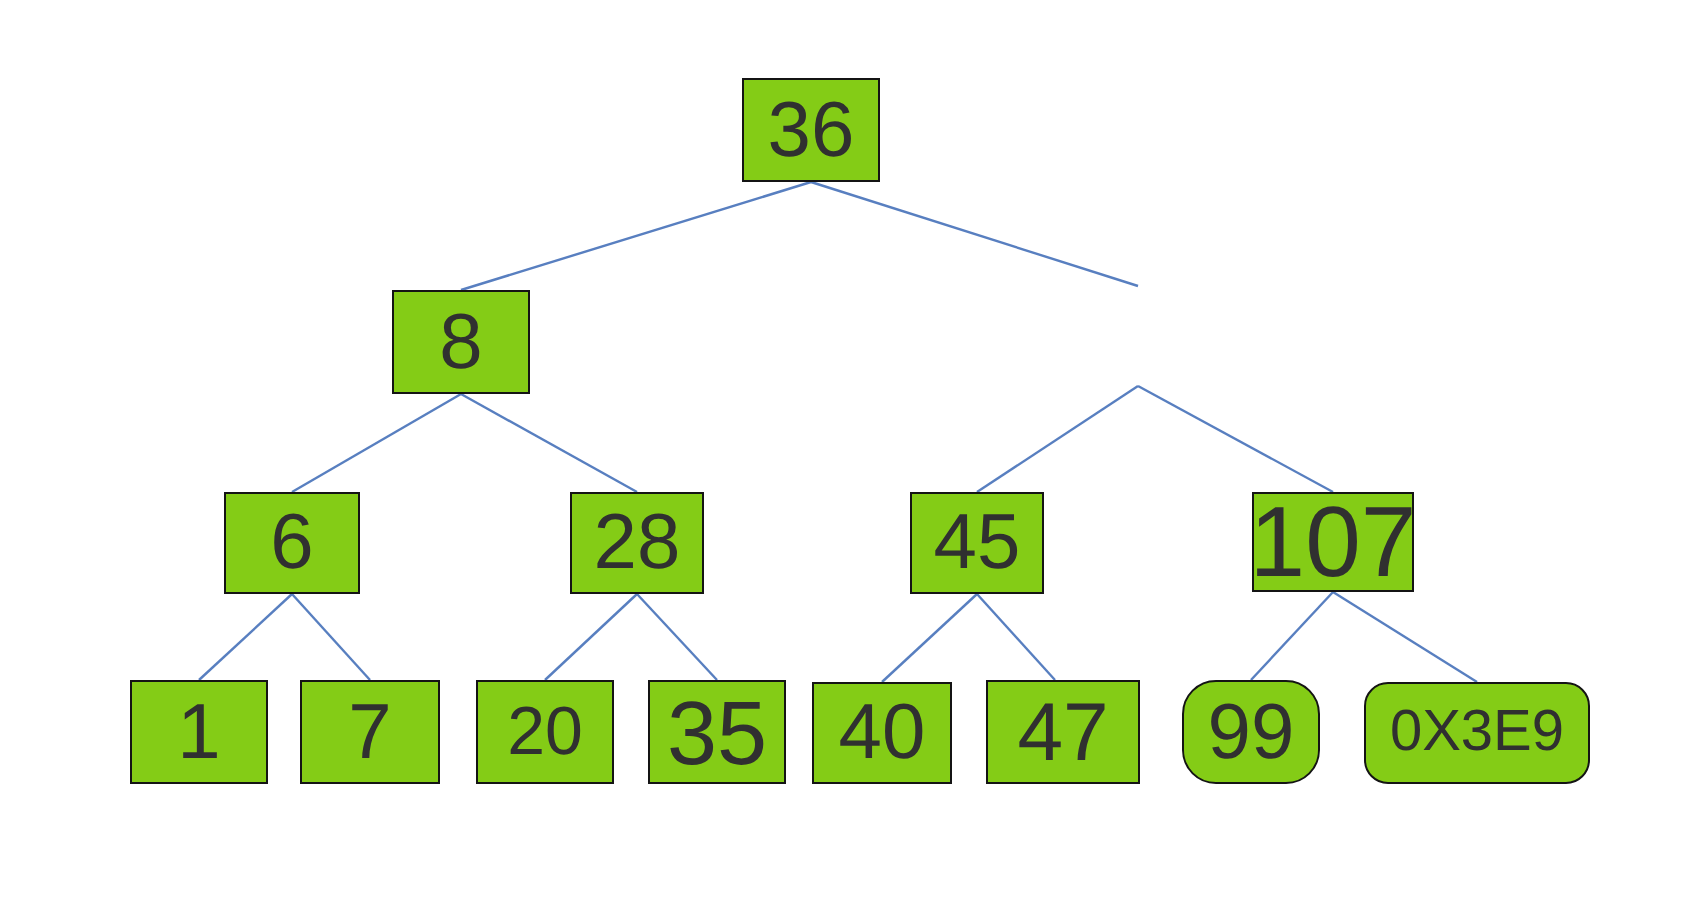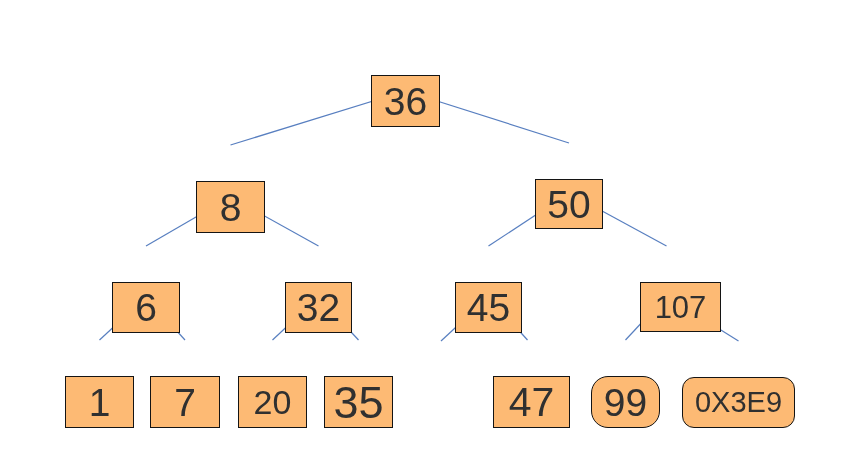--- a/index.html
+++ b/index.html
@@ -22,27 +22,26 @@
     width: 841px;
     height: 452px;
     display: block;
   }
   .node {
     position: absolute;
     display: flex;
     align-items: center;
     justify-content: center;
     box-sizing: border-box;
-    background: #fdba74;
+    background: #84cc16;
     border: 1.5px solid #141414;
     color: #303030;
     font-weight: 300;
     line-height: 1;
     user-select: none;
-    margin-top: 36px;
   }
 </style>
 </head>
 <body>
 
 <div id="canvas">
   <svg id="edges" xmlns="http://www.w3.org/2000/svg">
       <line x1="405.5" y1="91" x2="230.5" y2="145" stroke="#587fc0" stroke-width="1.2"></line>
       <line x1="405.5" y1="91" x2="569" y2="143" stroke="#587fc0" stroke-width="1.2"></line>
       <line x1="230.5" y1="197" x2="146" y2="246" stroke="#587fc0" stroke-width="1.2"></line>
@@ -54,25 +53,25 @@
       <line x1="318.5" y1="297" x2="272.5" y2="340" stroke="#587fc0" stroke-width="1.2"></line>
       <line x1="318.5" y1="297" x2="358.5" y2="340" stroke="#587fc0" stroke-width="1.2"></line>
       <line x1="488.5" y1="297" x2="441" y2="341" stroke="#587fc0" stroke-width="1.2"></line>
       <line x1="488.5" y1="297" x2="527.5" y2="340" stroke="#587fc0" stroke-width="1.2"></line>
       <line x1="666.5" y1="296" x2="625.5" y2="340" stroke="#587fc0" stroke-width="1.2"></line>
       <line x1="666.5" y1="296" x2="738.5" y2="341" stroke="#587fc0" stroke-width="1.2"></line>
     </svg>
 
 <div class="node" style="left: 371px; top: 39px; width: 69px; height: 52px; font-size: 39px; border-color: rgb(20, 20, 20); color: rgb(48, 48, 48);">36</div>
     <div class="node" style="left: 196px; top: 145px; width: 69px; height: 52px; font-size: 39px; border-color: rgb(20, 20, 20); color: rgb(48, 48, 48);">8</div>
-    <div class="node" style="left: 535px; top: 143px; width: 68px; height: 50px; font-size: 39px; border-color: rgb(20, 20, 20); color: rgb(48, 48, 48);">50</div>
     <div class="node" style="left: 112px; top: 246px; width: 68px; height: 51px; font-size: 39px; border-color: rgb(20, 20, 20); color: rgb(48, 48, 48);">6</div>
-    <div class="node" style="left: 285px; top: 246px; width: 67px; height: 51px; font-size: 39px; border-color: rgb(20, 20, 20); color: rgb(48, 48, 48);">32</div>
+    <div class="node" style="left: 285px; top: 246px; width: 67px; height: 51px; font-size: 39px; border-color: rgb(20, 20, 20); color: rgb(48, 48, 48);">28</div>
     <div class="node" style="left: 455px; top: 246px; width: 67px; height: 51px; font-size: 39px; border-color: rgb(20, 20, 20); color: rgb(48, 48, 48);">45</div>
-    <div class="node" style="left: 640px; top: 246px; width: 81px; height: 50px; font-size: 31px; border-color: rgb(20, 20, 20); color: rgb(48, 48, 48);">107</div>
+    <div class="node" style="left: 626px; top: 246px; width: 81px; height: 50px; font-size: 50px; border-color: rgb(20, 20, 20); color: rgb(48, 48, 48);">107</div>
     <div class="node" style="left: 65px; top: 340px; width: 69px; height: 52px; font-size: 39px; border-color: rgb(20, 20, 20); color: rgb(48, 48, 48);">1</div>
     <div class="node" style="left: 150px; top: 340px; width: 70px; height: 52px; font-size: 39px; border-color: rgb(20, 20, 20); color: rgb(48, 48, 48);">7</div>
     <div class="node" style="left: 238px; top: 340px; width: 69px; height: 52px; font-size: 34px; border-color: rgb(20, 20, 20); color: rgb(48, 48, 48);">20</div>
     <div class="node" style="left: 324px; top: 340px; width: 69px; height: 52px; font-size: 45px; border-color: rgb(20, 20, 20); color: rgb(48, 48, 48);">35</div>
+    <div class="node" style="left: 406px; top: 341px; width: 70px; height: 51px; font-size: 39px; border-color: rgb(20, 20, 20); color: rgb(48, 48, 48);">40</div>
     <div class="node" style="left: 493px; top: 340px; width: 77px; height: 52px; font-size: 41px; border-color: rgb(20, 20, 20); color: rgb(48, 48, 48);">47</div>
     <div class="node" style="left: 591px; top: 340px; width: 69px; height: 52px; font-size: 39px; border-color: rgb(20, 20, 20); color: rgb(48, 48, 48); border-radius: 17px;">99</div>
     <div class="node" style="left: 682px; top: 341px; width: 113px; height: 51px; font-size: 29px; border-color: rgb(20, 20, 20); color: rgb(48, 48, 48); border-radius: 12px;">0X3E9</div>
   </div>
 
 </body></html>

